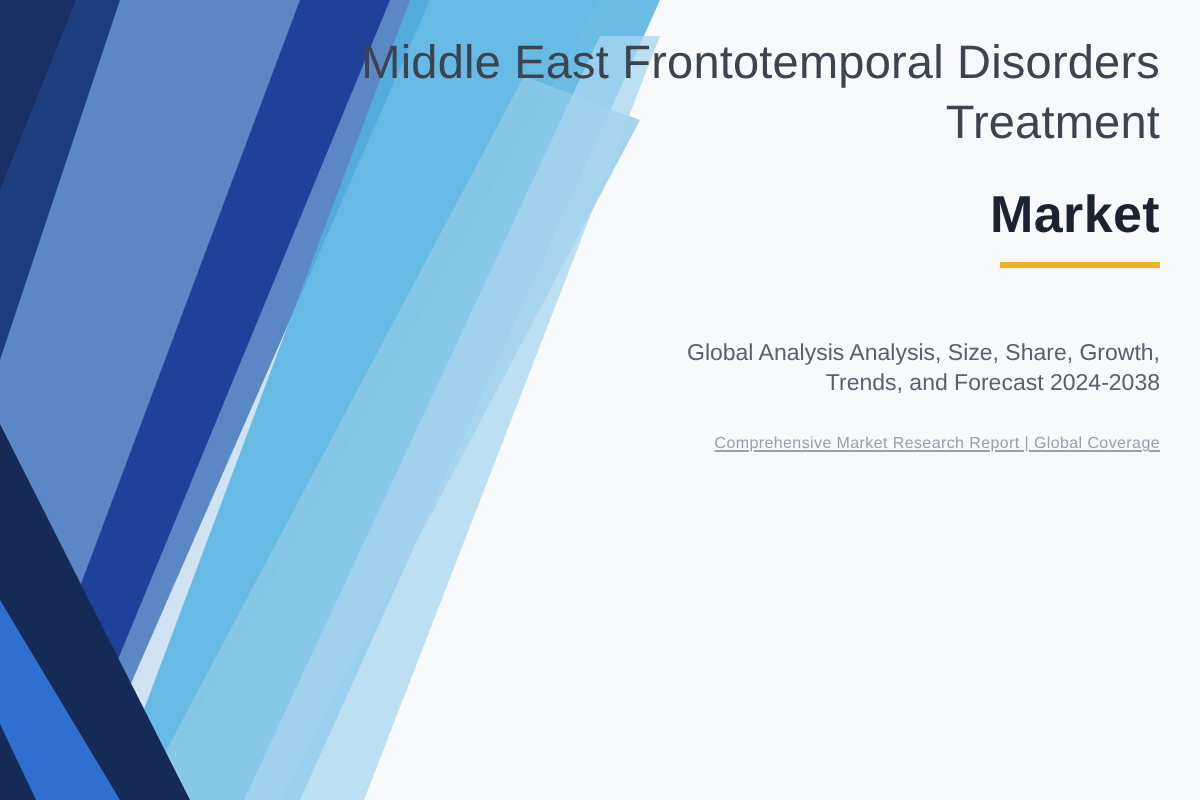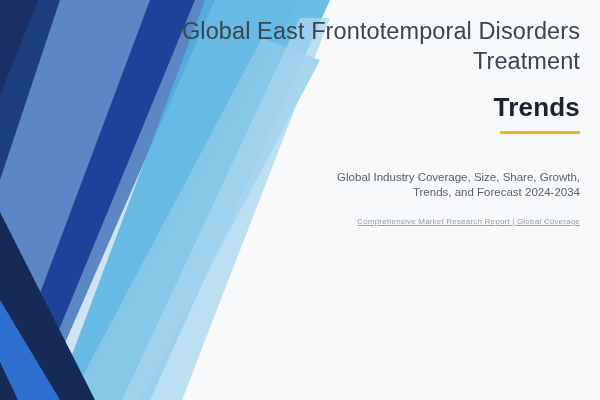--- a/index.html
+++ b/index.html
@@ -92,23 +92,23 @@
     <polygon points="0,212 95,400 0,400" fill="#152a57"></polygon>
 
     <polygon points="0,300 60,400 18,400 0,362" fill="#2f6fd0"></polygon>
 
     <polygon points="300,18 330,18 182,400 122,400" fill="#a9d6ef" opacity="0.75"></polygon>
 
     <polygon points="0,0 38,0 0,95" fill="#1a2f63"></polygon>
   </svg>
 
   <div id="text-block">
-    <div id="title">Global East Frontotemporal Disorders Treatment</div>
-    <div id="market-word">Trends</div>
+    <div id="title">Middle East Frontotemporal Disorders Treatment</div>
+    <div id="market-word">Market</div>
     <div id="accent-rule"></div>
     <div id="subtitle">
-      <div>Global Industry Coverage, Size, Share, Growth,</div>
-      <div>Trends, and Forecast 2024-2034</div>
+      <div>Global Analysis Analysis, Size, Share, Growth,</div>
+      <div>Trends, and Forecast 2024-2038</div>
     </div>
     <div id="tagline">Comprehensive Market Research Report | Global Coverage</div>
   </div>
 
 </div>
 
 </body></html>

